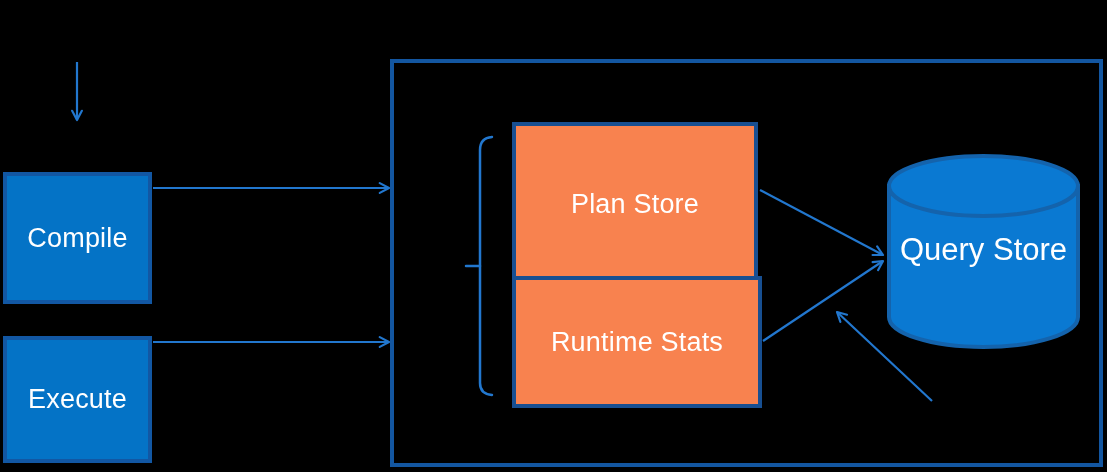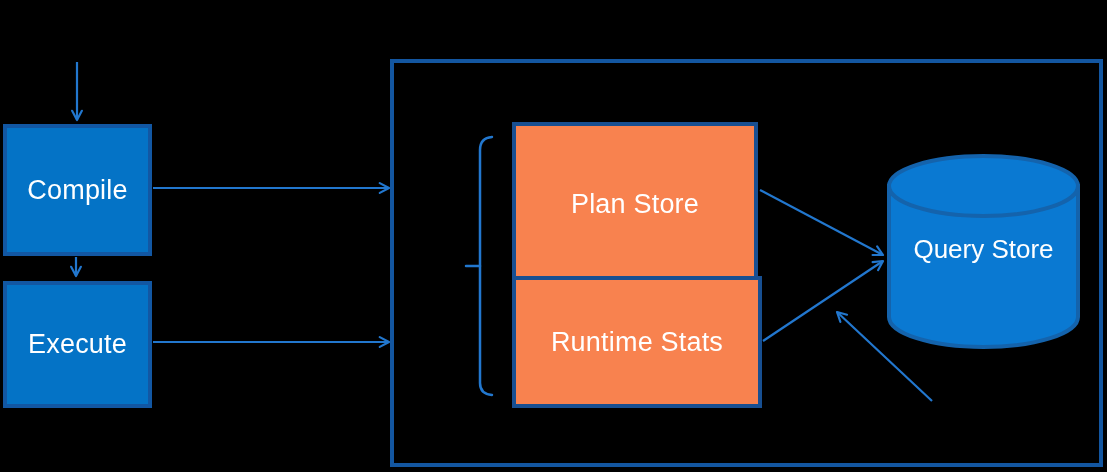--- a/index.html
+++ b/index.html
@@ -22,33 +22,33 @@
   .overlay{position:absolute;left:0;top:0;width:1107px;height:472px;}
   .edge{stroke:var(--arrow);stroke-width:2.2;fill:none;}
   .arrow-head{stroke:var(--arrow);stroke-width:2;fill:none;stroke-linecap:round;stroke-linejoin:round;}
   .brace{stroke:var(--arrow);stroke-width:2.5;fill:none;stroke-linecap:round;}
   .cyl-body{fill:var(--cylinder-fill);stroke:var(--cylinder-border);stroke-width:4;}
   .cyl-top{fill:var(--cylinder-fill);stroke:var(--cylinder-border);stroke-width:4;}
   .node{
     position:absolute;box-sizing:border-box;display:flex;align-items:center;justify-content:center;
     color:var(--text);font-size:27px;letter-spacing:0.2px;
   }
-  .node.blue{background:var(--node-fill-blue);border:4px solid var(--node-border-blue);}
+  .node.blue{background:var(--node-fill-blue);border:4px solid var(--node-border-blue);margin-top:48px;}
   .node.orange{background:var(--node-fill-orange);border:4px solid var(--node-border-orange-box);}
   .compile{left:3px;top:124px;width:149px;height:132px;}
-  .execute{left:3px;top:281px;width:149px;height:127px;}
+  .execute{left:3px;top:288px;width:149px;height:127px;}
   .container-box{
     position:absolute;box-sizing:border-box;left:390px;top:59px;width:713px;height:408px;
     border:4px solid var(--container-border);background:transparent;
   }
   .plan-store{left:512px;top:122px;width:246px;height:164px;justify-content:center;}
   .runtime-stats{left:512px;top:276px;width:250px;height:132px;}
   .cyl-label{
     position:absolute;left:889px;top:232px;width:189px;text-align:center;
-    color:var(--text);font-size:26px;line-height:35px;
+    color:var(--text);font-size:31px;line-height:35px;
   }
 </style>
 </head>
 <body>
 
 <div class="stage">
 
   <div class="container-box"></div>
 
   <svg class="overlay" viewBox="0 0 1107 472">

